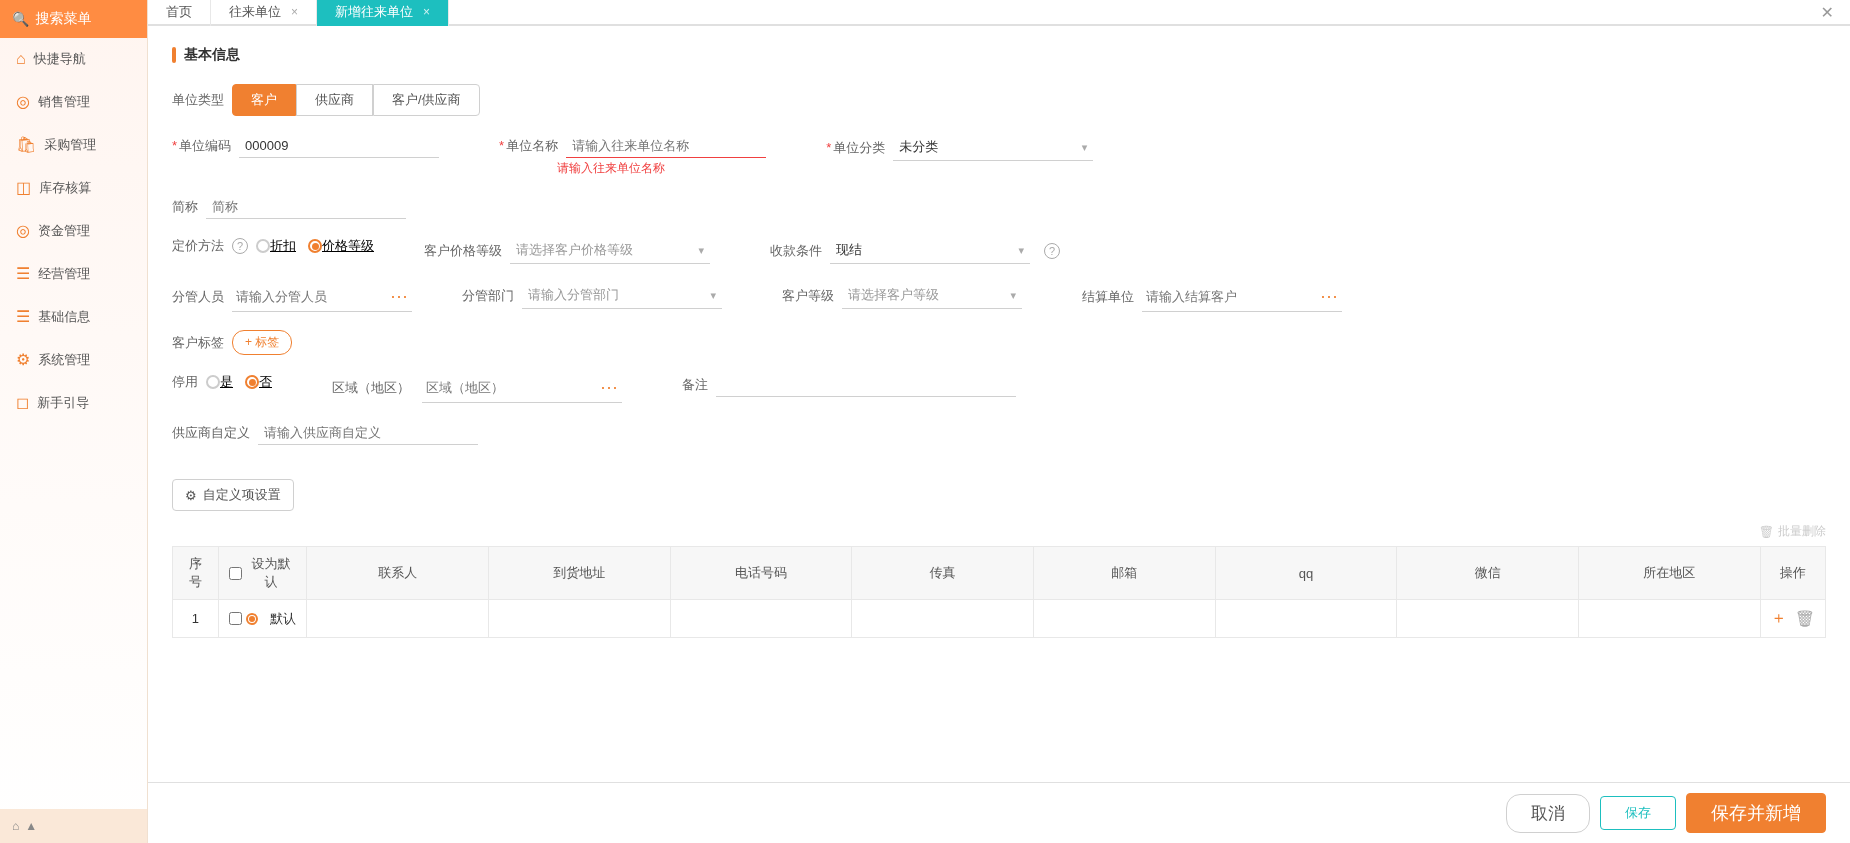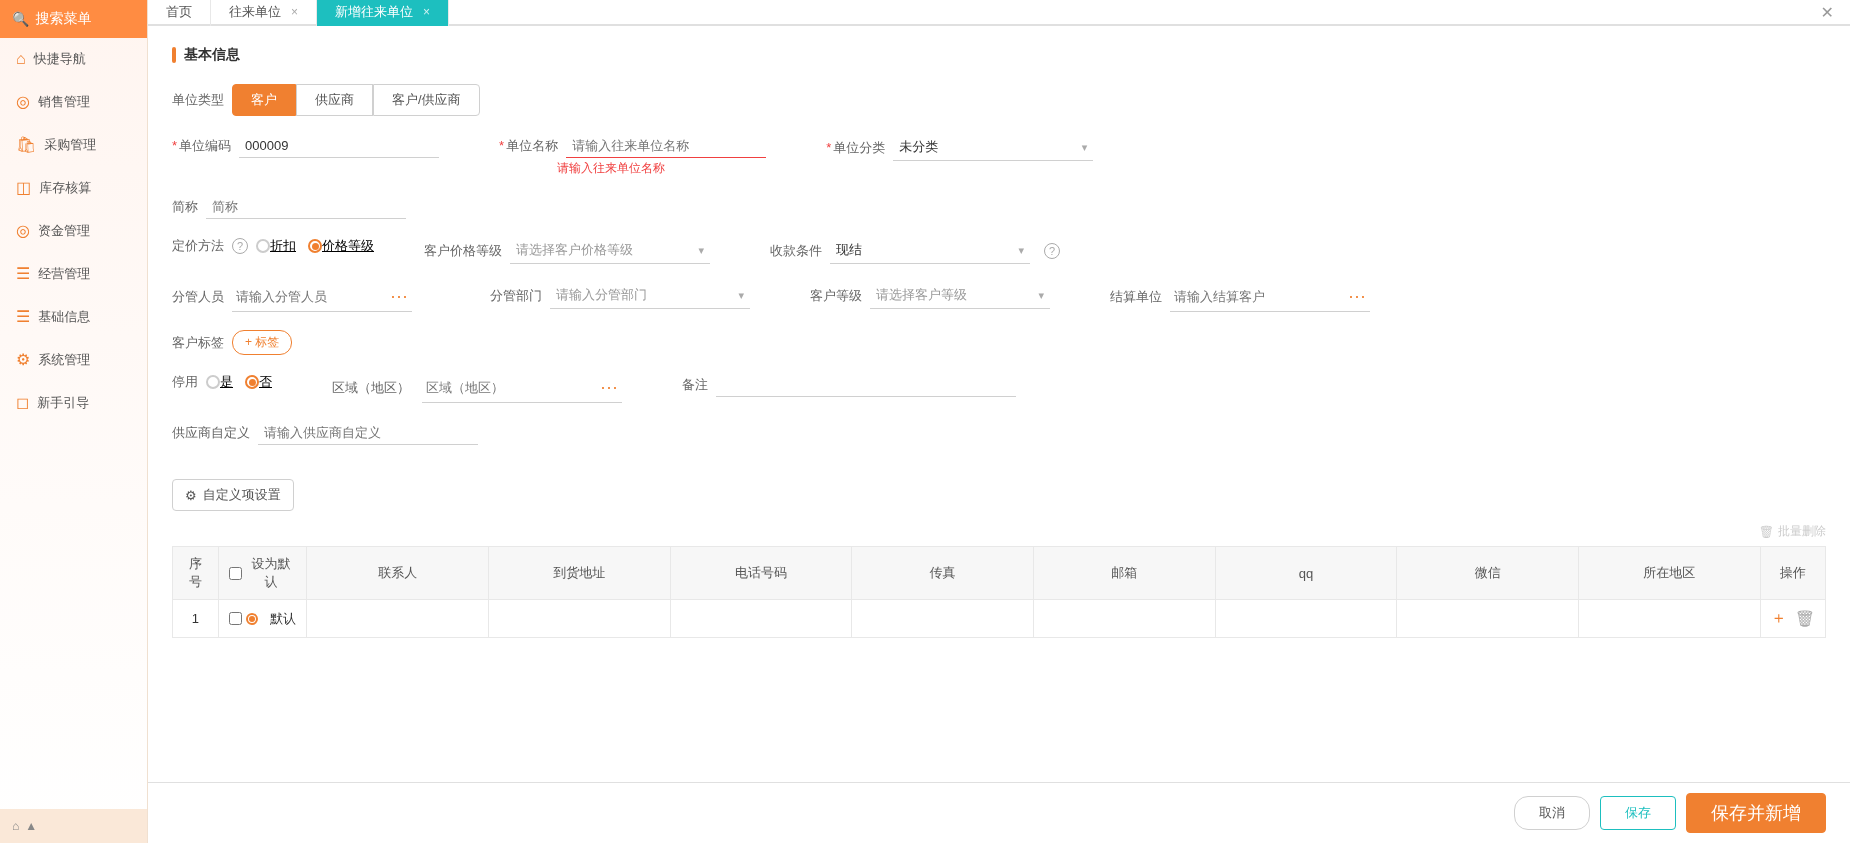--- a/index.html
+++ b/index.html
@@ -297,21 +297,21 @@
       gap: 10px;
       align-items: center;
       flex-shrink: 0;
     }
     .btn-cancel {
       padding: 7px 24px;
       border: 1px solid #d0d0d0;
       background: white;
       color: #555;
       border-radius: 14px;
-      font-size: 13px;
+      font-size: 17px;
       cursor: pointer;
     }
     .btn-save {
       padding: 7px 24px;
       border: 1px solid #1dbfbf;
       background: white;
       color: #1dbfbf;
       border-radius: 4px;
       font-size: 13px;
       cursor: pointer;
@@ -513,21 +513,21 @@
           <span class="form-label">收款条件</span>
           <div class="select-with-text" style="width:200px;">
             <span class="sel-val">现结</span>
             <span class="chevron">▾</span>
           </div>
           <div class="help-icon" style="margin-left:6px;">?</div>
         </div>
       </div>
 
       <div class="form-row">
-        <div class="form-group" style="margin-right:78px;">
+        <div class="form-group" style="margin-right:50px;">
           <span class="form-label">分管人员</span>
           <div class="input-with-dots" style="width:180px;">
             <input type="text" placeholder="请输入分管人员" style="">
             <span class="dots">···</span>
           </div>
         </div>
         <div class="form-group" style="margin-right:60px;">
           <span class="form-label">分管部门</span>
           <div class="form-select" style="width:200px;">
             <span class="select-text">请输入分管部门</span>

